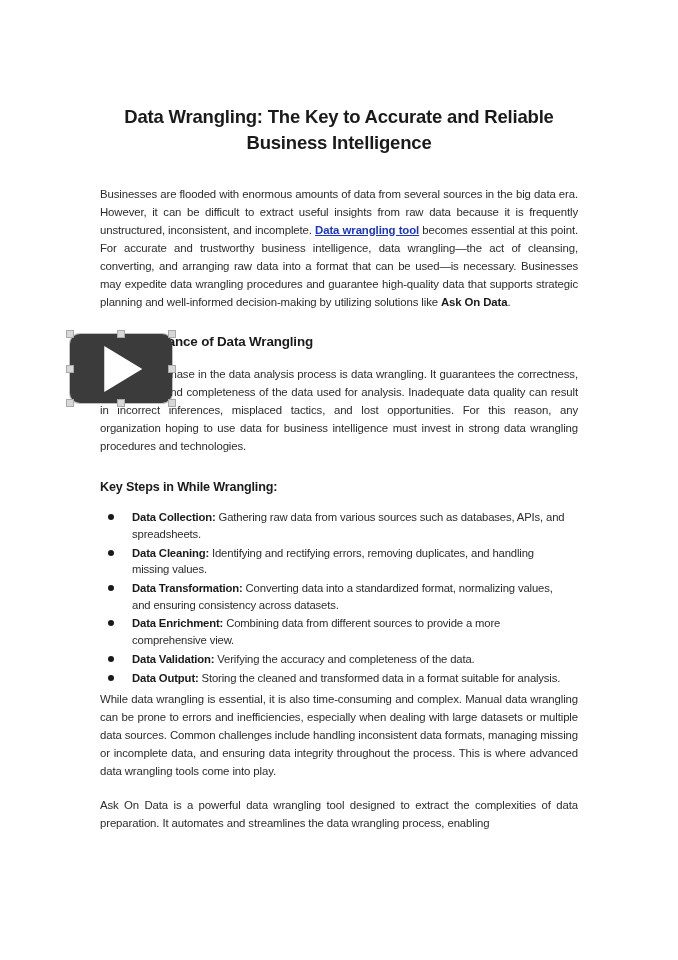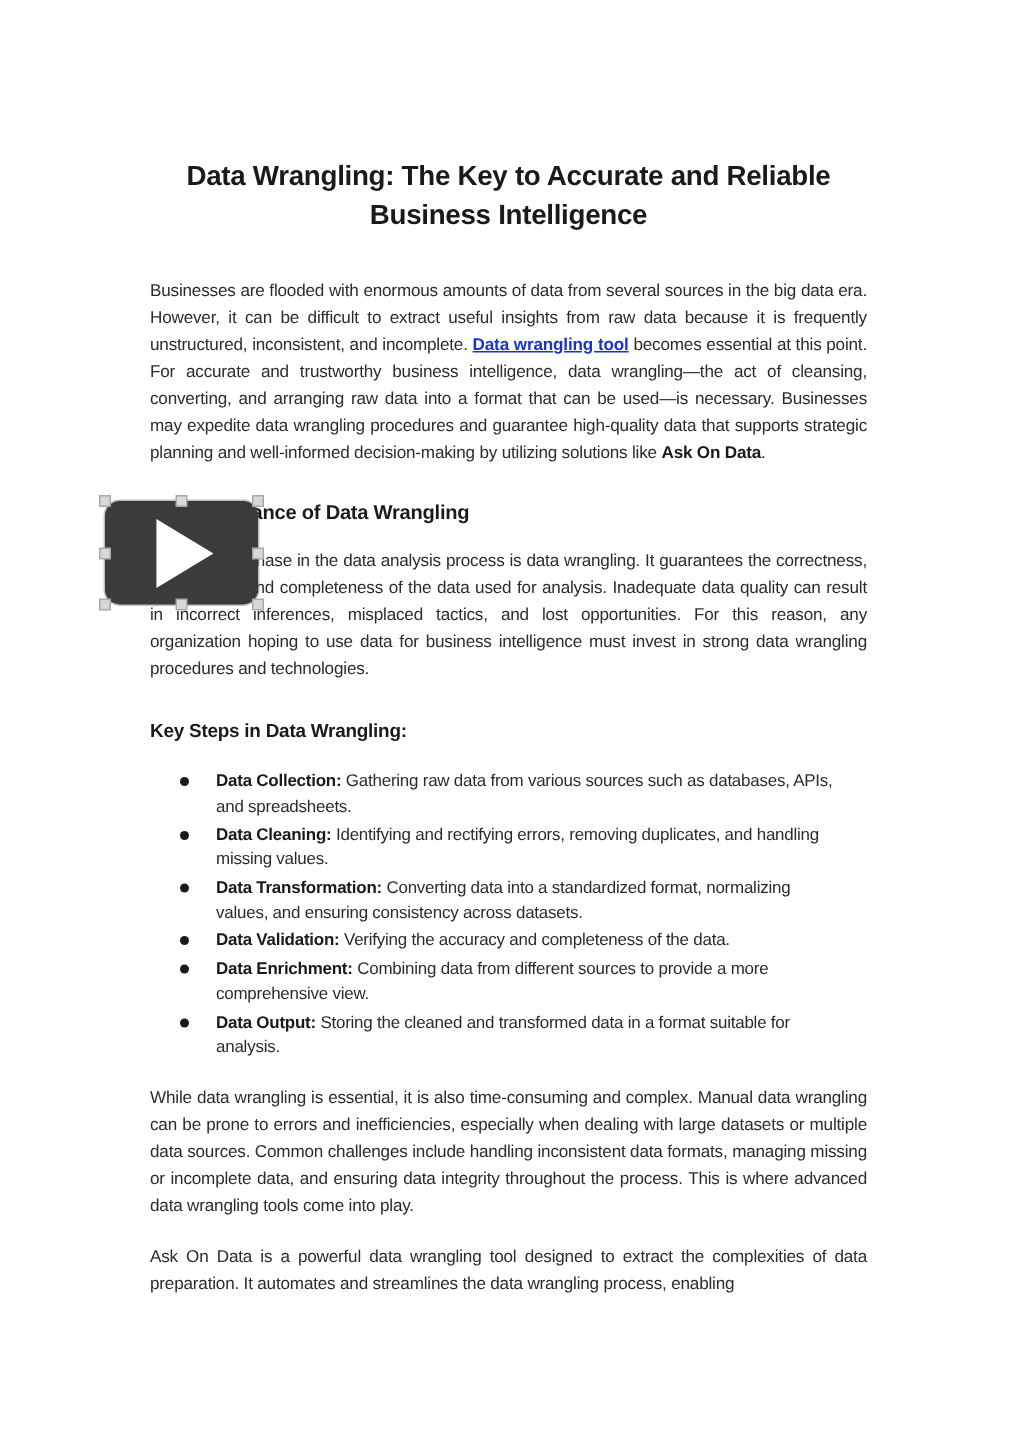--- a/index.html
+++ b/index.html
@@ -81,21 +81,21 @@
     letter-spacing: -0.1px;
   }
 
   strong.inline-bold {
     font-weight: bold;
     color: #1a1a1a;
   }
 
   ul.steps-list {
     list-style: none;
-    margin: 16px;
+    margin: 4px;
     padding: 0;
   }
 
   ul.steps-list li {
     position: relative;
     padding-left: 28px;
     font-size: 11.3px;
     line-height: 1.48;
     margin-bottom: 2px;
     color: #2b2b2b;
@@ -174,37 +174,37 @@
   <div class="content">
 
     <h1 class="doc-title">Data Wrangling: The Key to Accurate and Reliable Business Intelligence</h1>
 
     <p class="body-text"><span>Businesses are flooded with enormous amounts of data from several sources in the big data era. However, it can be difficult to extract useful insights from raw data because it is frequently unstructured, inconsistent, and incomplete. </span><a class="inline-link" href="#">Data wrangling tool</a><span> becomes essential at this point. For accurate and trustworthy business intelligence, data wrangling—the act of cleansing, converting, and arranging raw data into a format that can be used—is necessary. Businesses may expedite data wrangling procedures and guarantee high-quality data that supports strategic planning and well-informed decision-making by utilizing solutions like </span><strong class="inline-bold">Ask On Data</strong><span>.</span></p>
 
     <h2 class="section-heading">The Importance of Data Wrangling</h2>
 
     <p class="body-text">An essential phase in the data analysis process is data wrangling. It guarantees the correctness, consistency, and completeness of the data used for analysis. Inadequate data quality can result in incorrect inferences, misplaced tactics, and lost opportunities. For this reason, any organization hoping to use data for business intelligence must invest in strong data wrangling procedures and technologies.</p>
 
-    <h3 class="sub-heading">Key Steps in Data Wrangling:</h3>
+    <h3 class="sub-heading">Key Steps in While Wrangling:</h3>
 
     <ul class="steps-list">
       <li>
         <span class="bullet-dot"></span><span class="term">Data Collection:</span><span> Gathering raw data from various sources such as databases, APIs, and spreadsheets.</span>
       </li>
       <li>
         <span class="bullet-dot"></span><span class="term">Data Cleaning:</span><span> Identifying and rectifying errors, removing duplicates, and handling missing values.</span>
       </li>
       <li>
         <span class="bullet-dot"></span><span class="term">Data Transformation:</span><span> Converting data into a standardized format, normalizing values, and ensuring consistency across datasets.</span>
       </li>
       <li>
+        <span class="bullet-dot"></span><span class="term">Data Enrichment:</span><span> Combining data from different sources to provide a more comprehensive view.</span>
+      </li>
+      <li>
         <span class="bullet-dot"></span><span class="term">Data Validation:</span><span> Verifying the accuracy and completeness of the data.</span>
-      </li>
-      <li>
-        <span class="bullet-dot"></span><span class="term">Data Enrichment:</span><span> Combining data from different sources to provide a more comprehensive view.</span>
       </li>
       <li>
         <span class="bullet-dot"></span><span class="term">Data Output:</span><span> Storing the cleaned and transformed data in a format suitable for analysis.</span>
       </li>
     </ul>
 
 
     <p class="body-text">While data wrangling is essential, it is also time-consuming and complex. Manual data wrangling can be prone to errors and inefficiencies, especially when dealing with large datasets or multiple data sources. Common challenges include handling inconsistent data formats, managing missing or incomplete data, and ensuring data integrity throughout the process. This is where advanced data wrangling tools come into play.</p>
 
 

